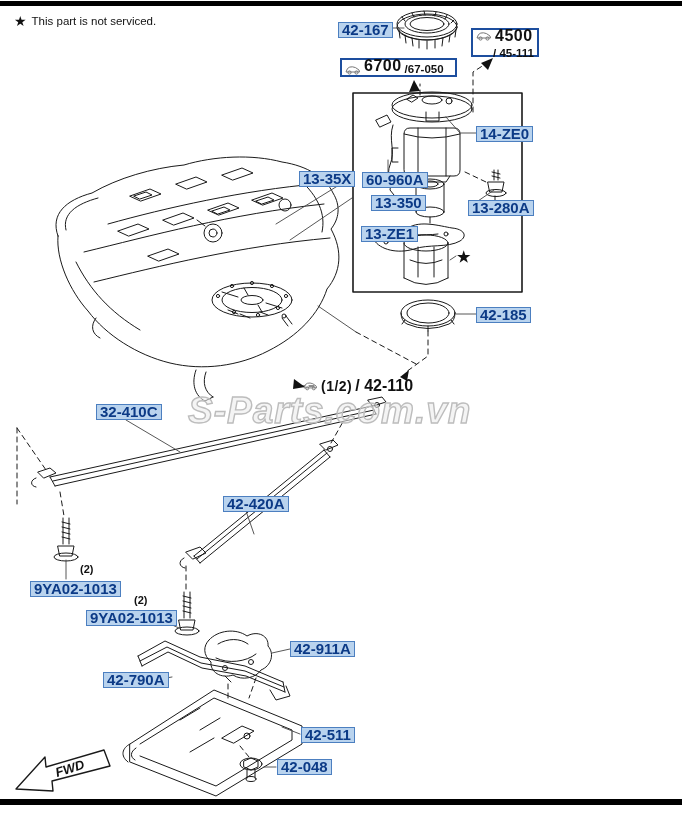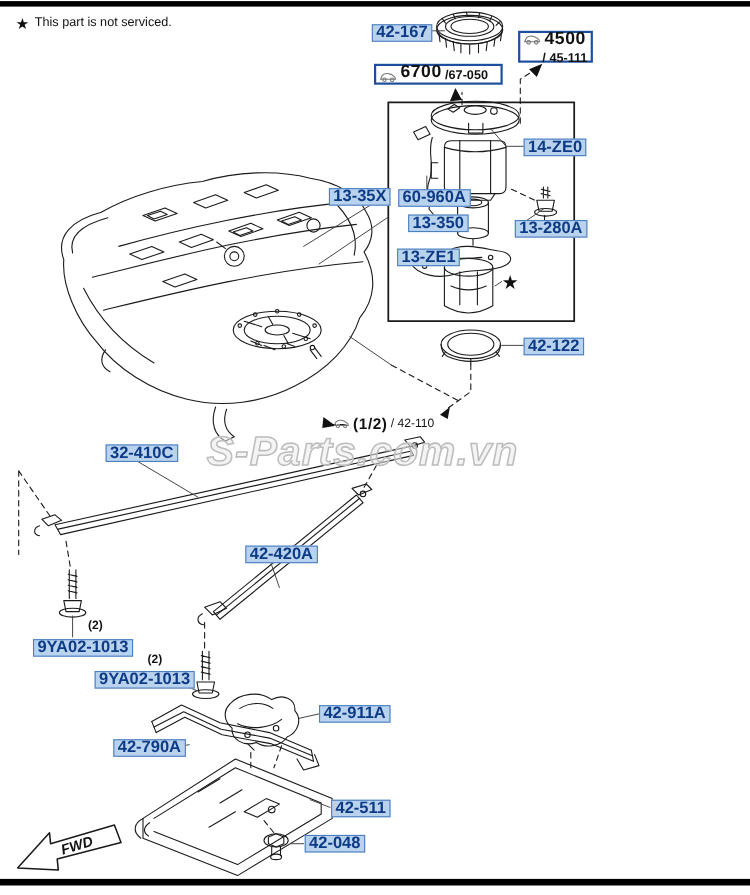--- a/index.html
+++ b/index.html
@@ -33,21 +33,21 @@
   .ref-sub{font-size:11.5px;color:#111;font-weight:bold;}
   #ref-4500{left:471px;top:28px;width:68px;height:29px;flex-wrap:wrap;align-content:center;padding:1px 3px;}
   #ref-4500 .row1{display:flex;align-items:center;gap:3px;width:100%;}
   #ref-4500 .ref-sub{width:100%;text-align:right;line-height:10px;}
   #ref-6700{left:340px;top:58px;width:117px;height:19px;}
   #ref-42110{
     position:absolute;left:303px;top:377px;display:flex;align-items:center;gap:3px;
     z-index:20;color:#111;
   }
   #ref-42110 .ref-num{font-size:14px;}
-  #ref-42110 .ref-sub{font-size:11px;font-weight:normal;}
+  #ref-42110 .ref-sub{font-size:16px;font-weight:bold;}
   #watermark{
     position:absolute;left:188px;top:390px;width:300px;z-index:15;
     font-size:37px;font-style:italic;font-weight:bold;letter-spacing:1px;
     color:rgba(235,235,235,0.55);
     -webkit-text-stroke:1.4px var(--wm,#bdbdbd);
     white-space:nowrap;pointer-events:none;
   }
   svg#art{position:absolute;left:0;top:0;z-index:10;}
   .car-icon{flex:0 0 auto;}
 </style>
@@ -297,21 +297,21 @@
   </div>
 
   <div>
       <div class="chip" style="left: 338px; top: 22px;">42-167</div>
       <div class="chip" style="left: 476px; top: 126px;">14-ZE0</div>
       <div class="chip" style="left: 299px; top: 171px;">13-35X</div>
       <div class="chip" style="left: 362px; top: 172px;">60-960A</div>
       <div class="chip" style="left: 371px; top: 195px;">13-350</div>
       <div class="chip" style="left: 468px; top: 200px;">13-280A</div>
       <div class="chip" style="left: 361px; top: 226px;">13-ZE1</div>
-      <div class="chip" style="left: 476px; top: 307px;">42-122</div>
+      <div class="chip" style="left: 476px; top: 307px;">42-185</div>
       <div class="chip" style="left: 96px; top: 404px;">32-410C</div>
       <div class="chip" style="left: 223px; top: 496px;">42-420A</div>
       <div class="chip" style="left: 30px; top: 581px;">9YA02-1013</div>
       <div class="chip" style="left: 86px; top: 610px;">9YA02-1013</div>
       <div class="chip" style="left: 103px; top: 672px;">42-790A</div>
       <div class="chip" style="left: 290px; top: 641px;">42-911A</div>
       <div class="chip" style="left: 301px; top: 727px;">42-511</div>
       <div class="chip" style="left: 277px; top: 759px;">42-048</div>
     </div>
 

